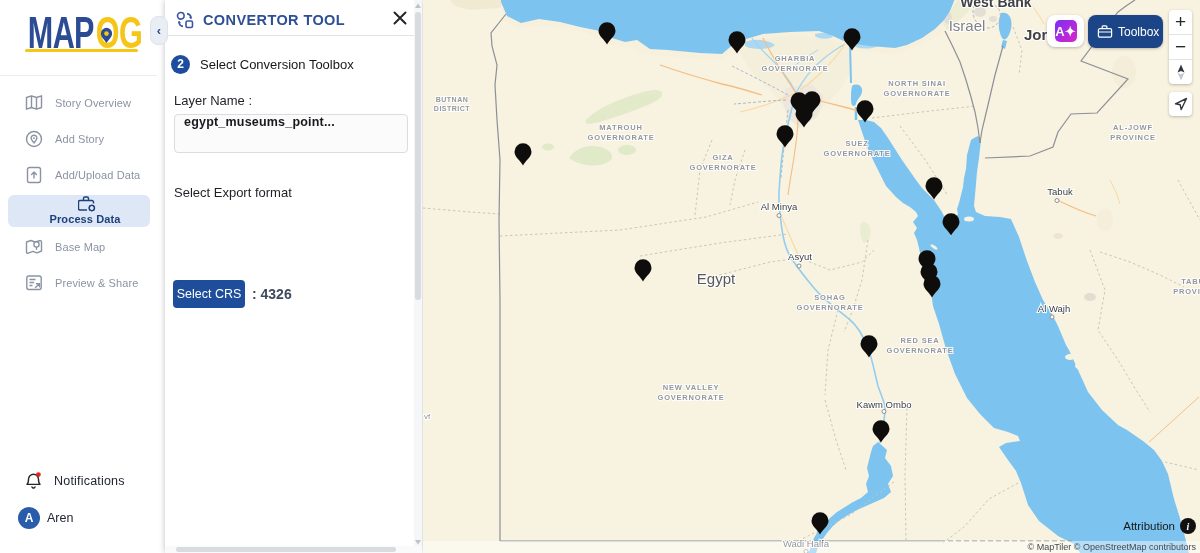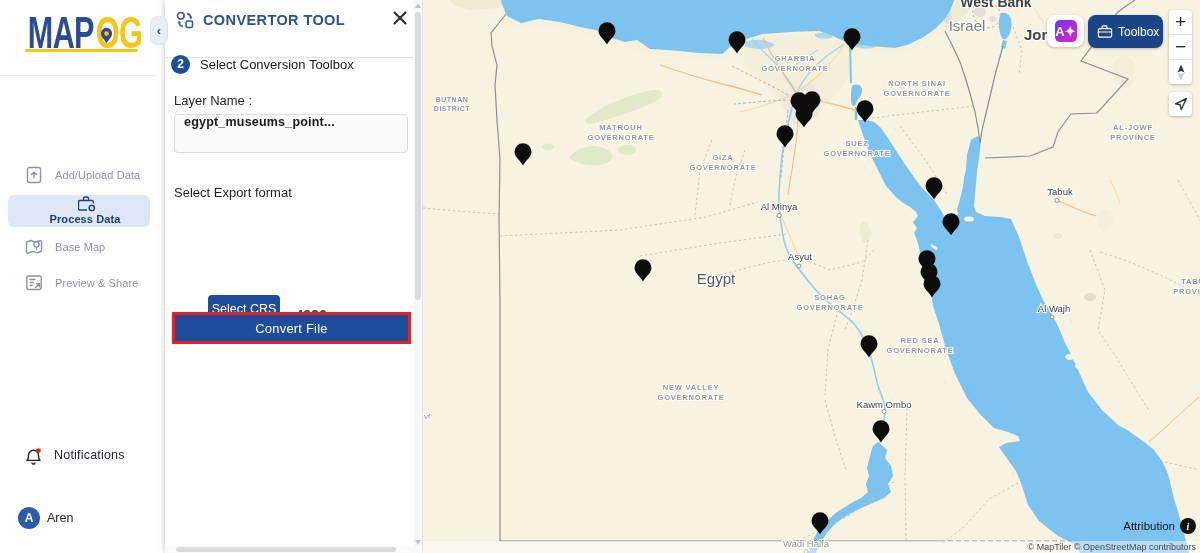--- a/index.html
+++ b/index.html
@@ -10,42 +10,42 @@
 #sidebar { position:absolute; left:0; top:0; width:184px; height:553px; background:#fff; border-right:1px solid #e7e9ec; }
 #logo { position:absolute; left:0; top:10px; width:157px; height:46px; }
 #logoline { position:absolute; left:25px; top:49px; width:113px; height:2.5px; background:#f5c518; border-radius:2px; }
 #sidediv { position:absolute; left:0; top:75px; width:157px; height:1px; background:#ededed; }
 .mitem { position:absolute; left:8px; width:142px; height:32px; display:flex; align-items:center; }
 .mitem svg { margin-left:17px; flex:0 0 auto; }
 .mitem span { margin-left:12px; font-size:11px; color:#8b93a3; letter-spacing:.1px; }
 .mitem.active { background:#dde7f5; border-radius:6px;flex-direction:column; }
 .mitem.active span { color:#1e3f7d; font-weight:bold; }
 #chevbtn { position:absolute; left:150px; top:16px; width:18px; height:29px; background:#e9edf4; border:1px solid #dde3ec; border-radius:8px; z-index:5; display:flex; align-items:center; justify-content:center; color:#2c4f93; font-size:13px; font-weight:bold; }
-#notif { position:absolute; left:0; top:448px; width:157px; height:30px; display:flex; align-items:flex-start; }
+#notif { position:absolute; left:0; top:466px; width:157px; height:30px; display:flex; align-items:center; }
 #notif span { margin-left:12px; font-size:12.5px; color:#202632; font-weight:500; letter-spacing:.2px; }
 #user { position:absolute; left:0; top:503px; width:157px; height:30px; display:flex; align-items:center; }
 #avatar { margin-left:18px; width:22px; height:22px; border-radius:50%; background:#2a5cac; color:#fff; font-size:12px; font-weight:bold; display:flex; align-items:center; justify-content:center; }
 #user span { margin-left:7px; font-size:12.5px; color:#202632; }
 
 
 #panel { position:absolute; left:165px; top:0; width:257px; height:553px; background:#fff; box-shadow:0 0 6px rgba(0,0,0,.25); }
-#phead { position:absolute; left:0; top:0; width:100%; height:58px; border-bottom:1px solid #e3e3e3; }
+#phead { position:absolute; left:0; top:0; width:100%; height:36px; border-bottom:1px solid #e3e3e3; }
 #ptitle { position:absolute; left:38px; top:12px; font-size:14.5px; font-weight:bold; color:#2d4f97; letter-spacing:.4px; }
 #pclose { position:absolute; left:227px; top:10px; width:16px; height:16px; }
 #step { position:absolute; left:6px; top:54px; width:240px; height:20px; display:flex; align-items:center; }
 #stepnum { width:19px; height:19px; border-radius:50%; background:#1d4e9e; color:#fff; font-size:12px; font-weight:bold; display:flex; align-items:center; justify-content:center; }
 #step span { margin-left:10px; font-size:13px; color:#15171b; }
 .plabel { position:absolute; left:9px; font-size:13px; color:#1d2025; }
 .pbox { position:absolute; left:9px; width:234px; background:#fbfbfb; border:1px solid #dcdcdc; border-radius:4px; display:flex; }
 #lname { top:114px; height:39px; }
 #lname b { margin-left:9px; font-size:12.5px; color:#17191d; letter-spacing:.2px; }
 #selfmt { top:207px; height:42px; }
 #selfmt span { margin-left:7px; font-size:13px; color:#26282c; }
 #caret { width:0; height:0; border-left:3.5px solid transparent; border-right:3.5px solid transparent; border-top:4.5px solid #777; margin-left:8px; margin-top:2px; }
-#crsrow { position:absolute; left:8px; top:295px; height:28px; display:flex; align-items:flex-end;margin-left:35px; }
+#crsrow { position:absolute; left:8px; top:280px; height:28px; display:flex; align-items:center; }
 #crsbtn { width:72px; height:28px; background:#1d4d9b; border-radius:4px; color:#fff; font-size:12.5px; font-weight:500; display:flex; align-items:center; justify-content:center; }
 #crsval { margin-left:7px; font-size:14px; font-weight:bold; color:#3e4a5e; }
 #convwrap { position:absolute; left:7px; top:312px; width:239px; height:32px; border:3px solid #e02424; background:#1d4d9b; display:flex; align-items:center; justify-content:center; }
 #convwrap span { color:#fff; font-size:13px; font-weight:500; letter-spacing:.2px; }
 
 #vsb { position:absolute; left:249px; top:0; width:8px; height:553px; background:#f5f6f7; }
 #vsbthumb { position:absolute; left:1px; top:12px; width:6px; height:288px; background:#d8dbe0; border-radius:3px; }
 #hsb { position:absolute; left:0px; top:546px; width:257px; height:7px; background:#fafafa; }
 #hsbthumb { position:absolute; left:11px; top:1px; width:220px; height:5px; background:#d8dbe0; border-radius:3px; }
 
@@ -79,20 +79,34 @@
           <text x="141" y="38" fill="#f5c518" transform="scale(0.68,1)" letter-spacing="-1">OG</text>
         </g>
         <path d="M106.5 17.8 a5.6 5.6 0 0 1 5.6 5.6 c0 3.8 -3.7 6.3 -5.6 9.6 c-1.9 -3.3 -5.6 -5.8 -5.6 -9.6 a5.6 5.6 0 0 1 5.6 -5.6 Z" fill="#2b4c94"></path>
         <circle cx="106.5" cy="23.6" r="2.3" fill="#f5c518"></circle>
       </svg>
     </div>
     <div id="logoline"></div>
     <div id="sidediv"></div>
     <div id="chevbtn">‹</div>
 
+    <div class="mitem" style="top:87px">
+      <svg width="18" height="18" viewBox="0 0 18 18" fill="none" stroke="#8b93a3" stroke-width="1.4" stroke-linejoin="round">
+          <path d="M1.5 3.5 L6.5 1.8 L11.5 3.5 L16.5 1.8 V13.5 L11.5 15.2 L6.5 13.5 L1.5 15.2 Z M6.5 1.8 V13.5 M11.5 3.5 V15.2"></path>
+        </svg>
+      <span>Story Overview</span>
+    </div>
+    <div class="mitem" style="top:123px">
+      <svg width="18" height="18" viewBox="0 0 18 18" fill="none" stroke="#8b93a3" stroke-width="1.4">
+          <circle cx="9" cy="9" r="7.5"></circle>
+          <path d="M9 5.2 a2.9 2.9 0 0 1 2.9 2.9 c0 2 -1.9 3.2 -2.9 4.7 c-1 -1.5 -2.9 -2.7 -2.9 -4.7 a2.9 2.9 0 0 1 2.9 -2.9 Z"></path>
+          <circle cx="9" cy="8.2" r="0.9" fill="#8b93a3" stroke="none"></circle>
+        </svg>
+      <span>Add Story</span>
+    </div>
     <div class="mitem" style="top:159px">
       <svg width="18" height="18" viewBox="0 0 18 18" fill="none" stroke="#8b93a3" stroke-width="1.4" stroke-linejoin="round">
           <rect x="2.5" y="1.5" width="13" height="15" rx="2"></rect>
           <path d="M9 12 V6.2 M6.6 8.4 L9 6 L11.4 8.4" stroke-linecap="round"></path>
         </svg>
       <span>Add/Upload Data</span>
     </div>
     <div class="mitem active" style="top:195px">
       <svg width="19" height="18" viewBox="0 0 19 18" fill="none" stroke="#1e3f7d" stroke-width="1.4" stroke-linejoin="round">
           <path d="M2 5.5 h12 a1.5 1.5 0 0 1 1.5 1.5 v1.5 M2 5.5 a1.5 1.5 0 0 0 -1.5 1.5 v6.5 a1.5 1.5 0 0 0 1.5 1.5 h7"></path>
@@ -152,23 +166,20 @@
         <span>Select Conversion Toolbox</span>
       </div>
     <div class="plabel" style="top:93px">Layer Name :</div>
     <div class="pbox" id="lname">
         <b>egypt_museums_point...</b>
       </div>
     <div class="plabel" style="top:185px">Select Export format</div>
     <div id="crsrow">
         <div id="crsbtn">Select CRS</div>
         <div id="crsval">: 4326</div>
-      </div>
-    <div id="convwrap">
-        <span>Convert File</span>
       </div>
     <div id="vsb">
         <div id="vsbthumb"></div>
       <svg style="position:absolute;left:0;top:2px" width="8" height="8">
           <path d="M4 1.5 L7 6 L1 6 Z" fill="#bfc3c9"></path>
         </svg>
       <svg style="position:absolute;left:0;top:538px" width="8" height="8">
           <path d="M4 6.5 L7 2 L1 2 Z" fill="#bfc3c9"></path>
         </svg>
     </div>

